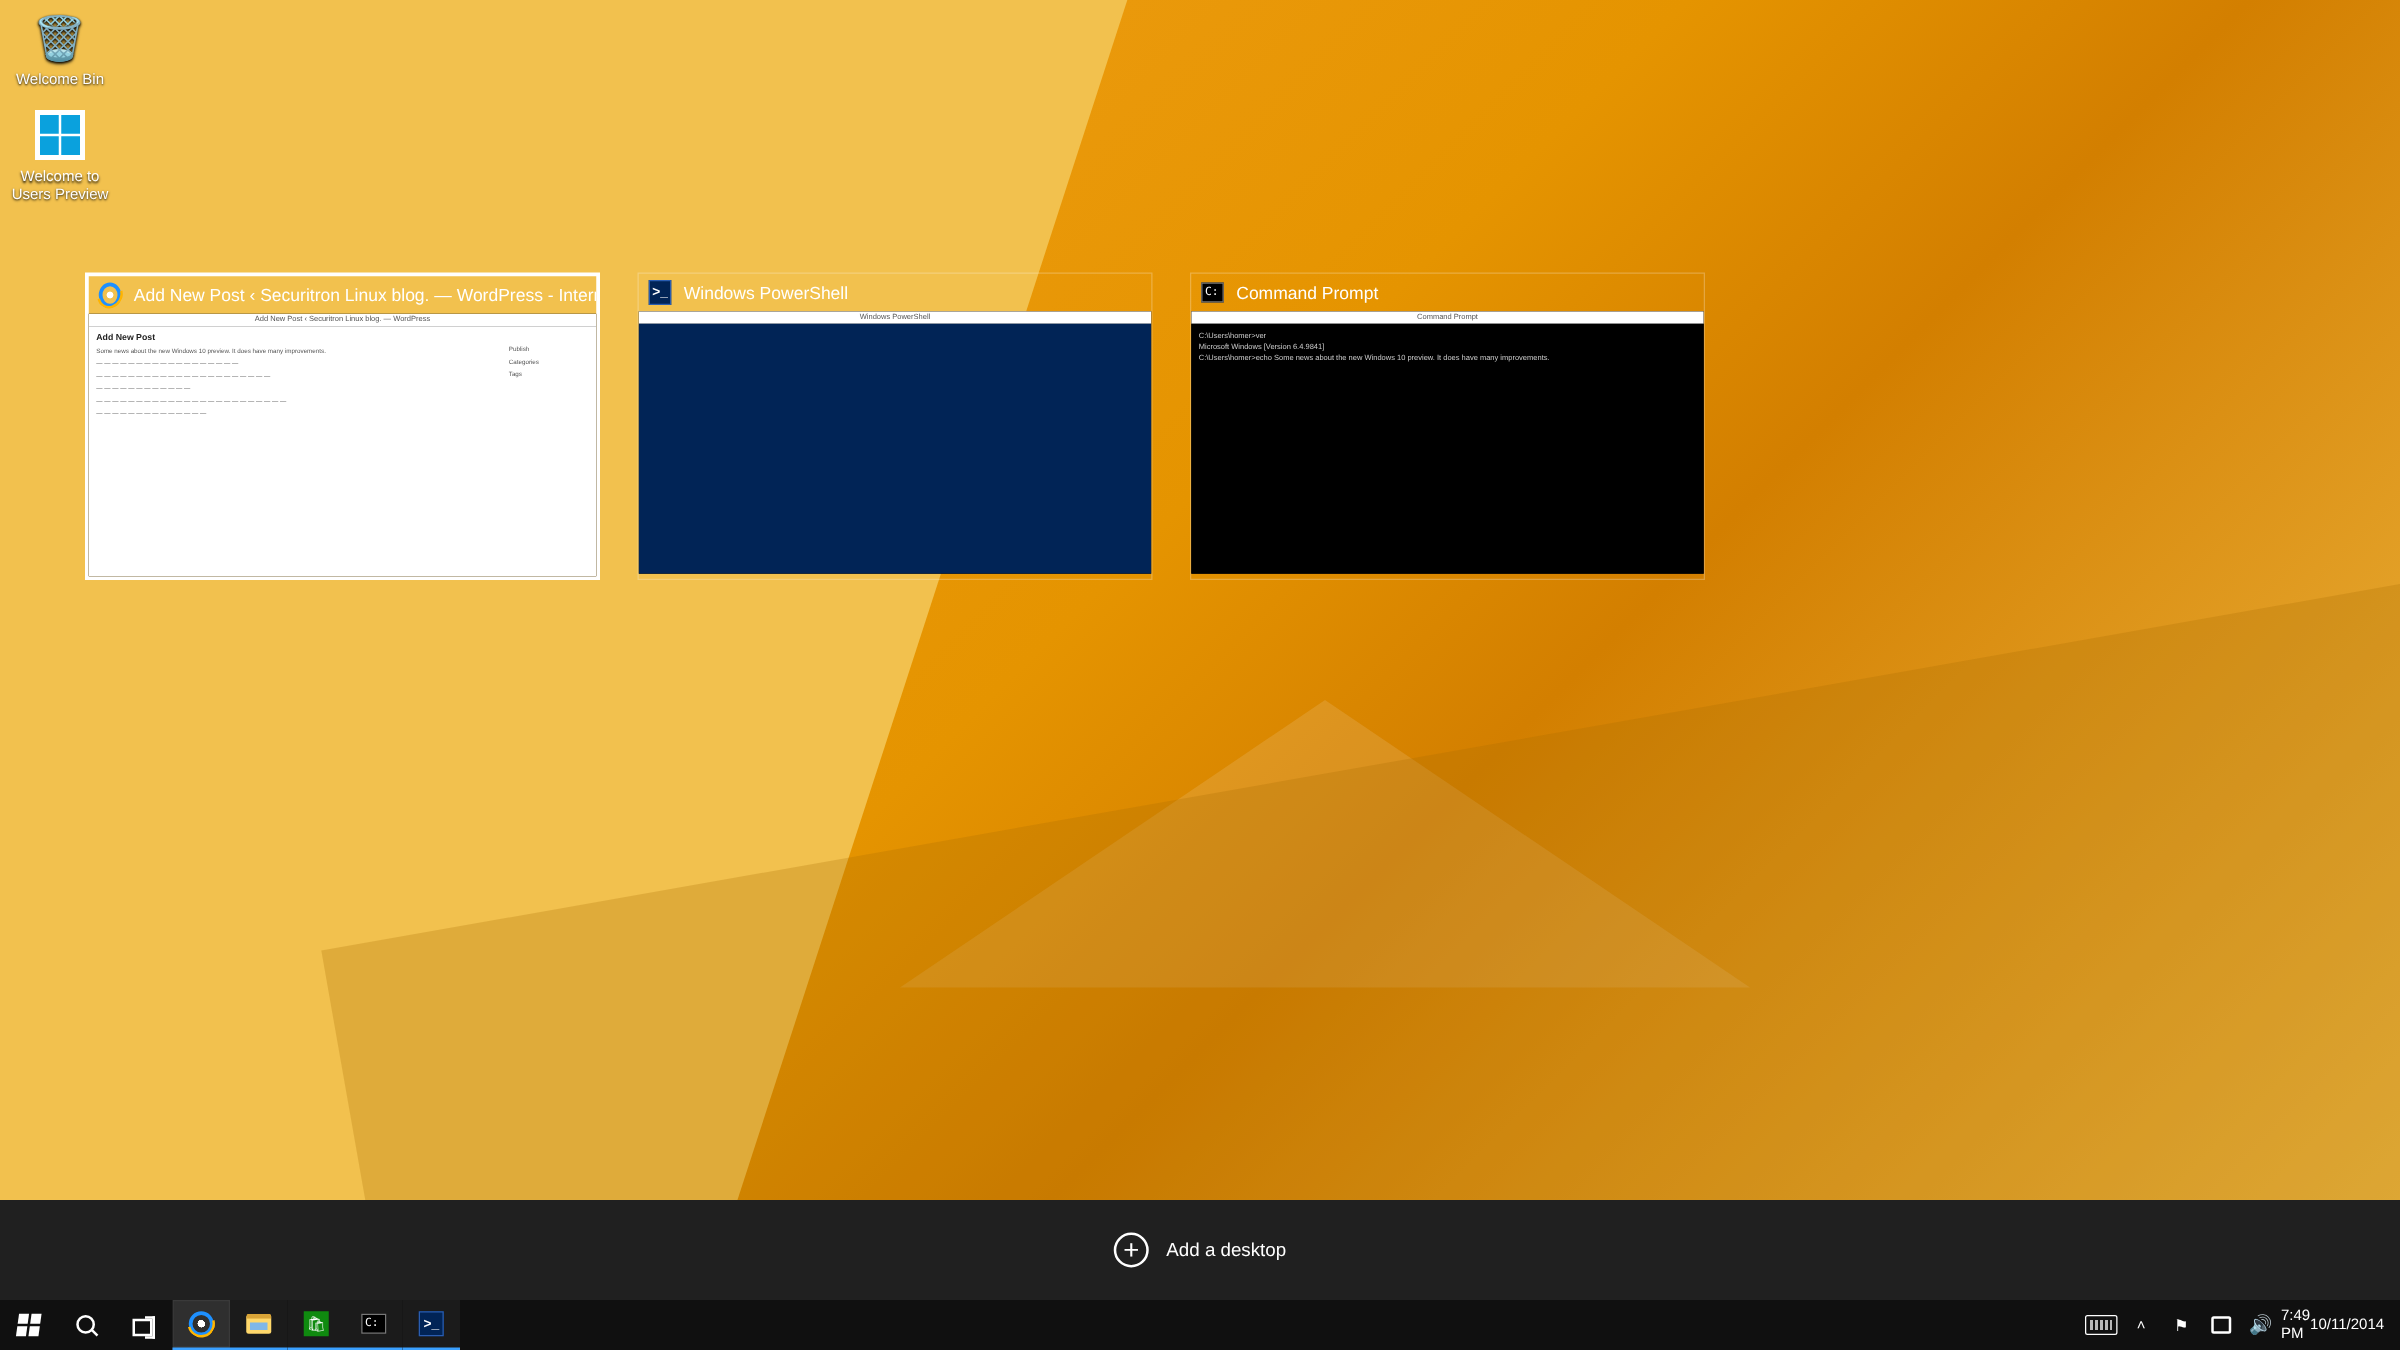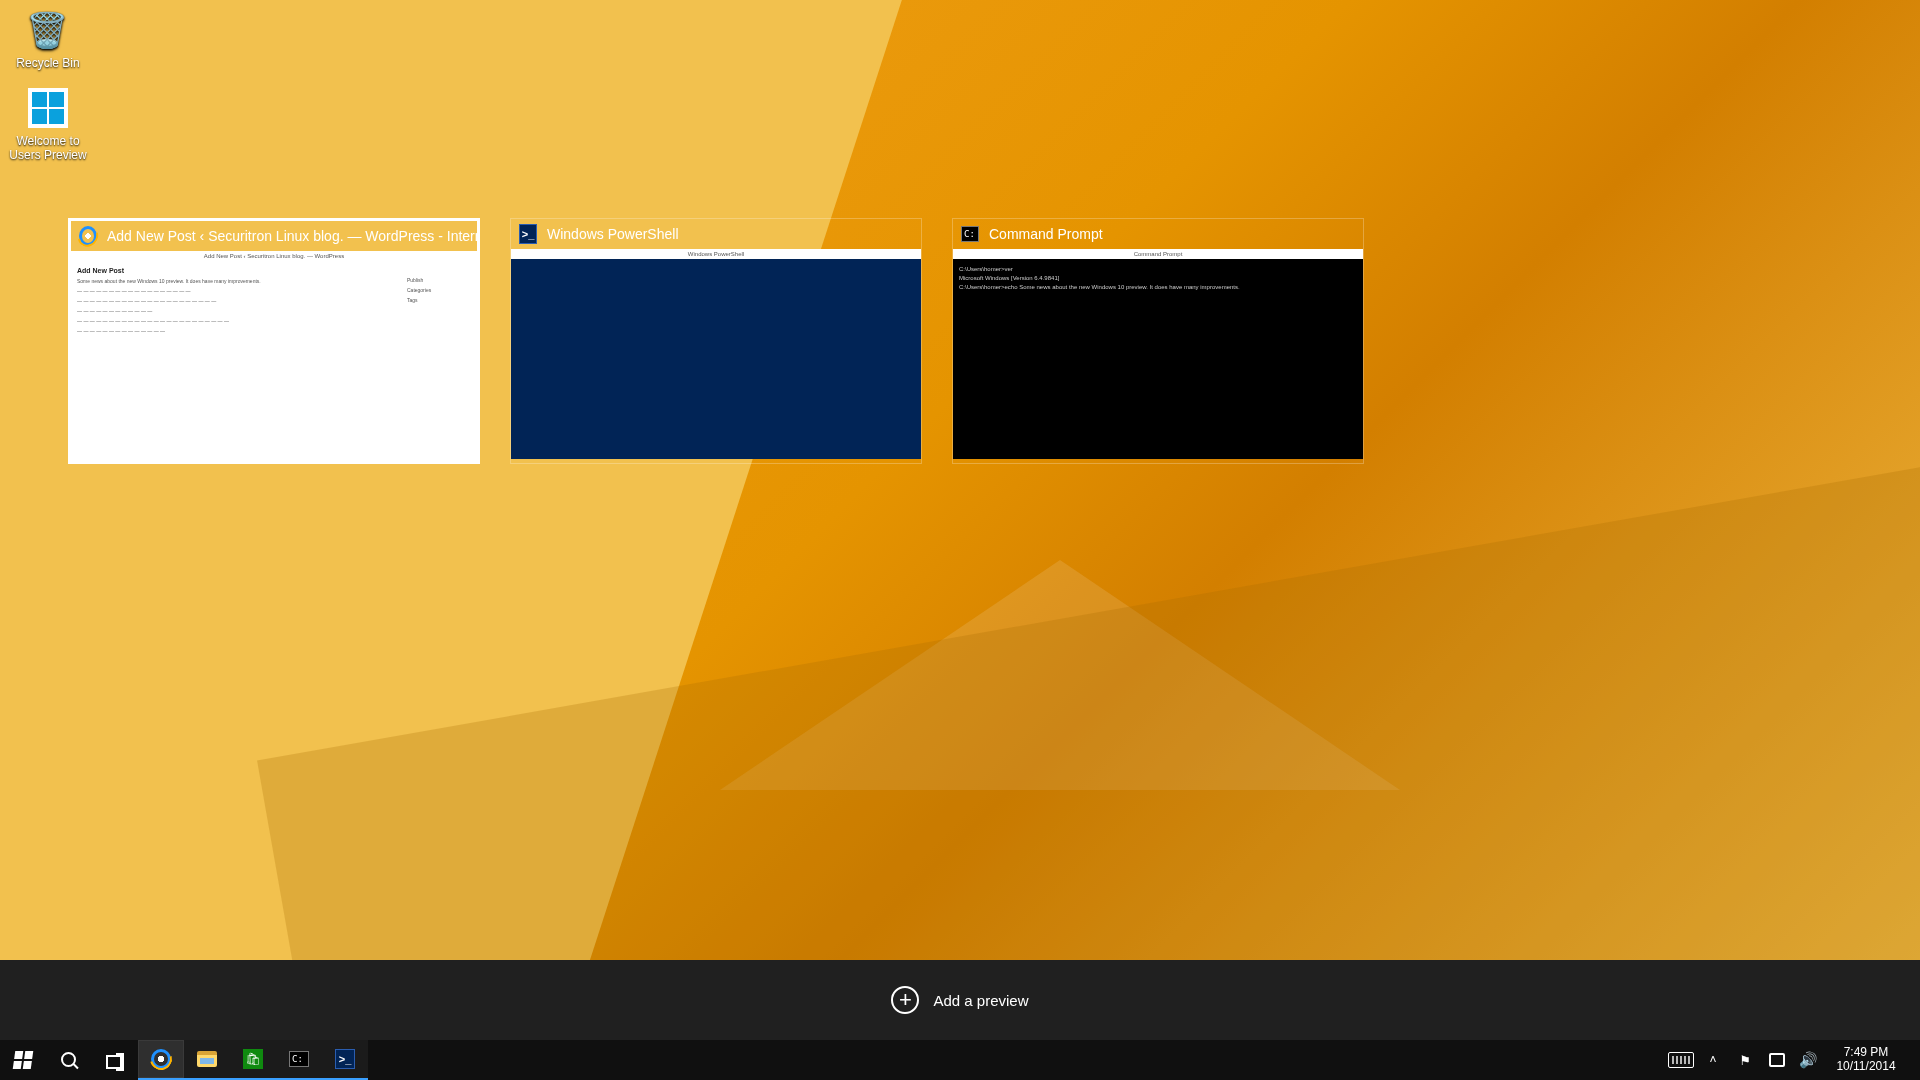--- a/index.html
+++ b/index.html
@@ -93,21 +93,21 @@
   }
   .tb-left { display: flex; }
   .tb-btn { width: 46px; display: flex; align-items: center; justify-content: center;
             cursor: pointer; }
   .tb-btn.running { background: #1b1b1b; border-bottom: 2px solid #3aa0ff; }
   .tb-btn.active  { background: #2f2f2f; border-bottom: 2px solid #3aa0ff; box-shadow: inset 0 0 0 1px #3a3a3a; }
   .tb-spacer { flex: 1; }
   .tray { display: flex; align-items: center; gap: 2px; padding: 0 4px; }
   .tray .tb-btn { width: 30px; font-size: 14px; }
   .kbd-icon { width: 40px; }
-  .clock { width: 80px; display: flex; flex-direction: column; align-items: center;
+  .clock { width: 80px; display: flex; flex-direction: row; align-items: center;
            justify-content: center; font-size: 12px; line-height: 1.15; cursor: default; }
   .show-desktop { width: 8px; border-left: 1px solid #333; cursor: pointer; }
 
   
   .ico-win { display: grid; grid-template-columns: 1fr 1fr; grid-template-rows: 1fr 1fr;
              gap: 1.5px; width: 18px; height: 18px; transform: skewX(-8deg); }
   .ico-win span { background: #fff; }
   .ico-search { width: 17px; height: 17px; position: relative; }
   .ico-search::before { content: ""; position: absolute; width: 11px; height: 11px;
     border: 2px solid #fff; border-radius: 50%; }
@@ -146,21 +146,21 @@
 </head>
 <body>
 
 <div class="wallpaper">
   <div class="tri2"></div>
 </div>
 
 <div class="desktop-icons">
   <div class="dicon">
     <div class="glyph recycle-glyph">🗑️</div>
-    <div>Recycle Bin</div>
+    <div>Welcome Bin</div>
   </div>
   <div class="dicon">
     <div class="glyph">
       <div class="winlogo-tile">
           <span></span>
           <span></span>
           <span></span>
           <span></span>
         </div>
     </div>
@@ -224,21 +224,21 @@
           <div>Microsoft Windows [Version 6.4.9841]</div>
           <div>C:\Users\homer&gt;echo Some news about the new Windows 10 preview. It does have many improvements.</div>
         </div>
       </div>
     </div>
 
   </div>
 
   <div class="desktop-strip">
     <span class="plus-circle">+</span>
-    <span>Add a preview</span>
+    <span>Add a desktop</span>
   </div>
 </div>
 
 <div class="taskbar">
   <div class="tb-left">
     <div class="tb-btn">
       <span class="ico-win">
           <span></span>
           <span></span>
           <span></span>

